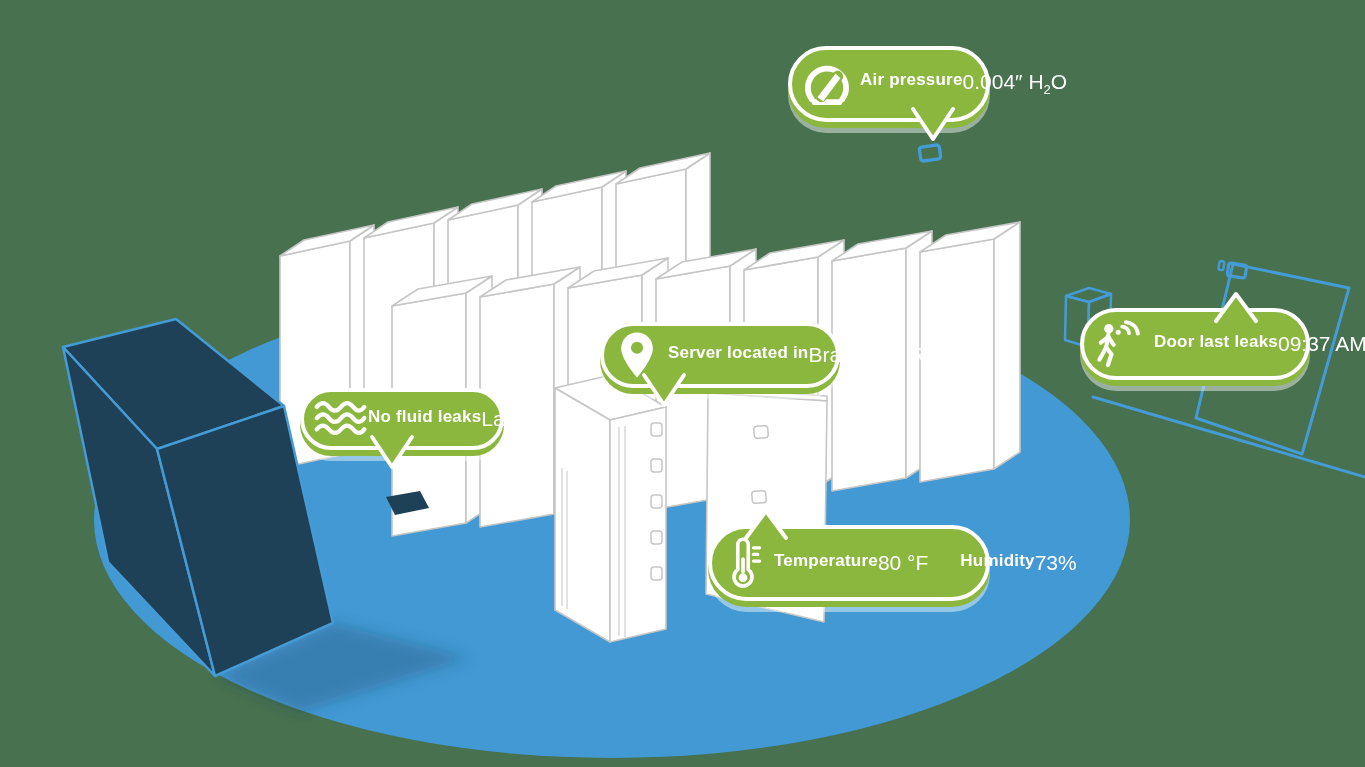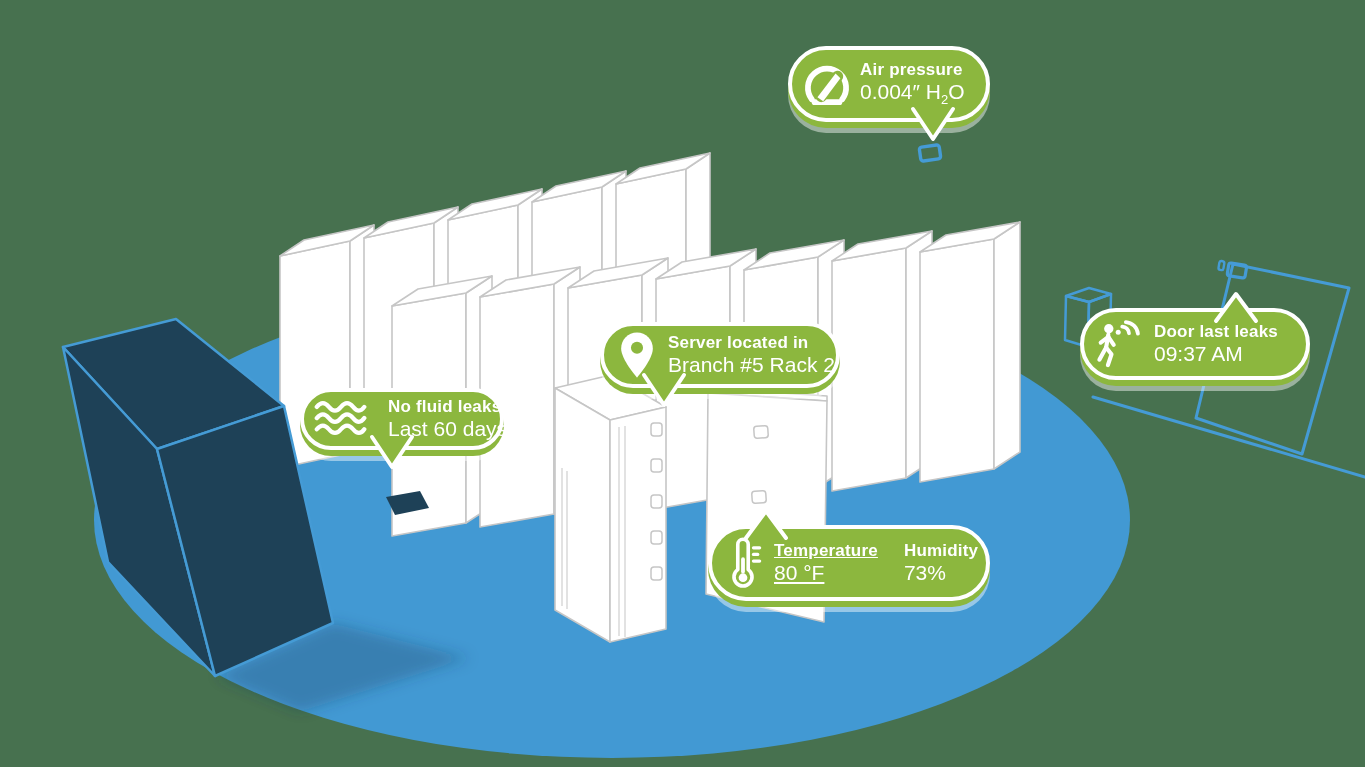--- a/index.html
+++ b/index.html
@@ -9,21 +9,21 @@
     font-family:"Liberation Sans",sans-serif;
   }
   #scene{position:absolute;left:0;top:0;}
   .badge{
     position:absolute; box-sizing:border-box; display:flex; align-items:center;
     background:var(--green,#8CB73E); border:4px solid #fff; border-radius:60px;
     box-shadow:0 6px 0 var(--green,#8CB73E), 0 11px 0 rgba(255,255,255,.45);
     color:#fff; z-index:10;
   }
   .badge .icon{flex:0 0 auto; display:flex; align-items:center; justify-content:center;}
-  .bt{display:flex; flex-direction:column; justify-content:center; white-space:nowrap;}
+  .bt{display:flex; flex-direction:row; justify-content:center; white-space:nowrap;}
   .t{font-weight:700; font-size:17px; line-height:1.18; letter-spacing:.2px;}
   .v{font-weight:400; font-size:21px; line-height:1.12;}
   .v sub{font-size:13px;}
   .tail{position:absolute; width:48px; overflow:visible;}
   .tail.down{top:calc(100% - 9px); height:34px;}
   .tail.up{bottom:calc(100% - 9px); height:30px;}
 </style>
 </head>
 <body>
 
@@ -189,21 +189,21 @@
         <path d="M19,1.5 C9.6,1.5 2.5,8.8 2.5,18.2 C2.5,29.8 19,48.5 19,48.5 C19,48.5 35.5,29.8 35.5,18.2 C35.5,8.8 28.4,1.5 19,1.5 Z" fill="#fff"></path>
         <circle cx="19" cy="17.5" r="6.3" fill="var(--green)"></circle>
       </svg>
     </div>
     <div class="bt">
       <div class="t">Server located in</div>
       <div class="v">Branch #5 Rack 2</div>
     </div>
   </div>
 
-  <div class="badge" style="left:300px; top:388px; width:204px; height:62px; padding:0 12px 0 10px; gap:20px;">
+  <div class="badge" style="left:300px; top:388px; width:204px; height:62px; padding:0 12px 0 10px; gap:0;">
     <svg class="tail down" style="left:64px" viewBox="0 0 48 34">
       <path d="M4,0 L24,30 L44,0" fill="var(--green)" stroke="#fff" stroke-width="4" stroke-linejoin="round" stroke-linecap="round"></path>
     </svg>
     <div class="icon">
       <svg width="54" height="40" viewBox="0 0 58 42">
         <g fill="none" stroke="#fff" stroke-width="4.6" stroke-linecap="round">
           <path d="M3,8 q6.5,-8 13,0 t13,0 t13,0 t12,0"></path>
           <path d="M3,20 q6.5,-8 13,0 t13,0 t13,0 t12,0"></path>
           <path d="M3,32 q6.5,-8 13,0 t13,0 t13,0 t12,0"></path>
         </g>
@@ -251,21 +251,21 @@
         <path d="M14.5,9.5 a5.5,5.5 0 0 1 11,0 V36 a9.5,9.5 0 1 1 -11,0 Z" fill="none" stroke="#fff" stroke-width="3.8" stroke-linejoin="round"></path>
         <line x1="20" y1="25" x2="20" y2="38" stroke="#fff" stroke-width="4" stroke-linecap="round"></line>
         <circle cx="20" cy="44.5" r="4.6" fill="#fff"></circle>
         <g stroke="#fff" stroke-width="3.4" stroke-linecap="round">
           <line x1="31" y1="13" x2="37.5" y2="13"></line>
           <line x1="31" y1="20" x2="35.5" y2="20"></line>
           <line x1="31" y1="27" x2="37.5" y2="27"></line>
         </g>
       </svg>
     </div>
-    <div class="bt" style="margin-right:14px;text-decoration:underline;">
+    <div class="bt" style="margin-right:20px;">
       <div class="t">Temperature</div>
       <div class="v">80 °F</div>
     </div>
     <div class="bt">
       <div class="t">Humidity</div>
       <div class="v">73%</div>
     </div>
   </div>
 
 </div>

